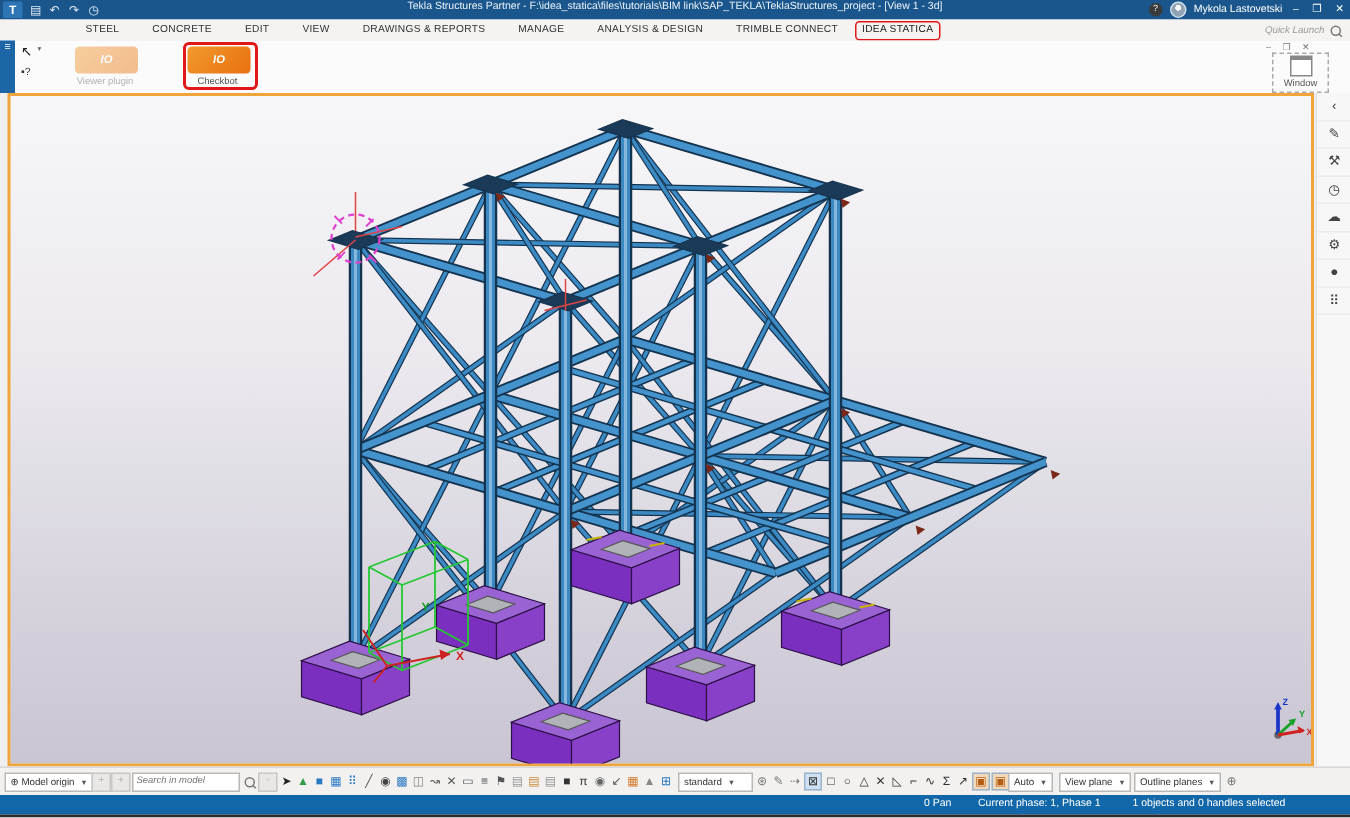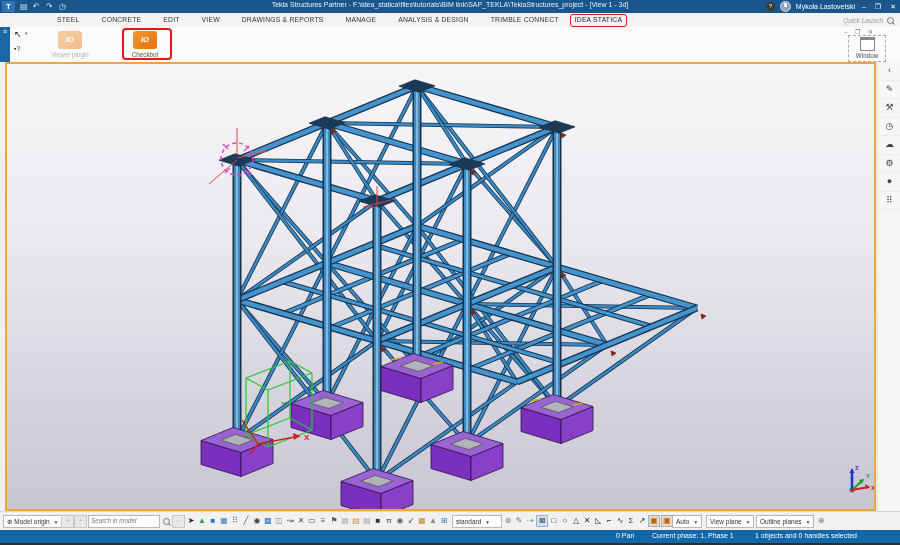--- a/index.html
+++ b/index.html
@@ -30,21 +30,21 @@
   .mag{width:5px;height:5px;border:1px solid #777;border-radius:50%;position:relative;display:inline-block;}
   .mag::after{content:"";position:absolute;width:3px;height:1px;background:#777;left:4px;top:5px;transform:rotate(45deg);}
 
   
   #ribbon{left:0;top:27px;width:900px;height:35px;background:#fbfbfb;}
   #ribbon-strip{left:0;top:27px;width:10px;height:35px;background:#1d66a5;color:#fff;font-size:7px;text-align:center;line-height:10px;}
   #sel-arrow{left:14px;top:29px;font-size:9px;color:#222;}
   #sel-caret{left:25px;top:30px;font-size:5px;color:#666;}
   #q-help{left:14px;top:45px;font-size:7px;color:#333;}
   .rib-btn{position:absolute;width:40px;top:31px;text-align:center;}
-  .idea-ico{width:24px;height:18px;margin:0 auto;border-radius:3px;background:linear-gradient(135deg,#f29a2e,#e8700f);
+  .idea-ico{width:42px;height:18px;margin:0 auto;border-radius:3px;background:linear-gradient(135deg,#f29a2e,#e8700f);
             color:#fff;font-weight:bold;font-style:italic;font-size:7.5px;line-height:18px;}
   .rib-label{font-size:6.3px;color:#555;margin-top:2px;white-space:nowrap;}
   #viewer-plugin{left:50px;opacity:.45;}
   #checkbot{left:125px;}
   #checkbot-hl{left:122px;top:28px;width:46px;height:28px;border:2px solid #e01818;border-radius:4px;}
   #rib-winctl{right:24px;top:28px;font-size:6px;color:#777;letter-spacing:3px;}
   #window-btn{right:14px;top:35px;width:36px;height:25px;border:1px dashed #aaa;text-align:center;}
   #window-glyph{width:13px;height:10px;border:1px solid #888;border-top:3px solid #888;margin:1px auto 0;background:#fff;}
   #window-btn .rib-label{margin-top:1px;}
 

